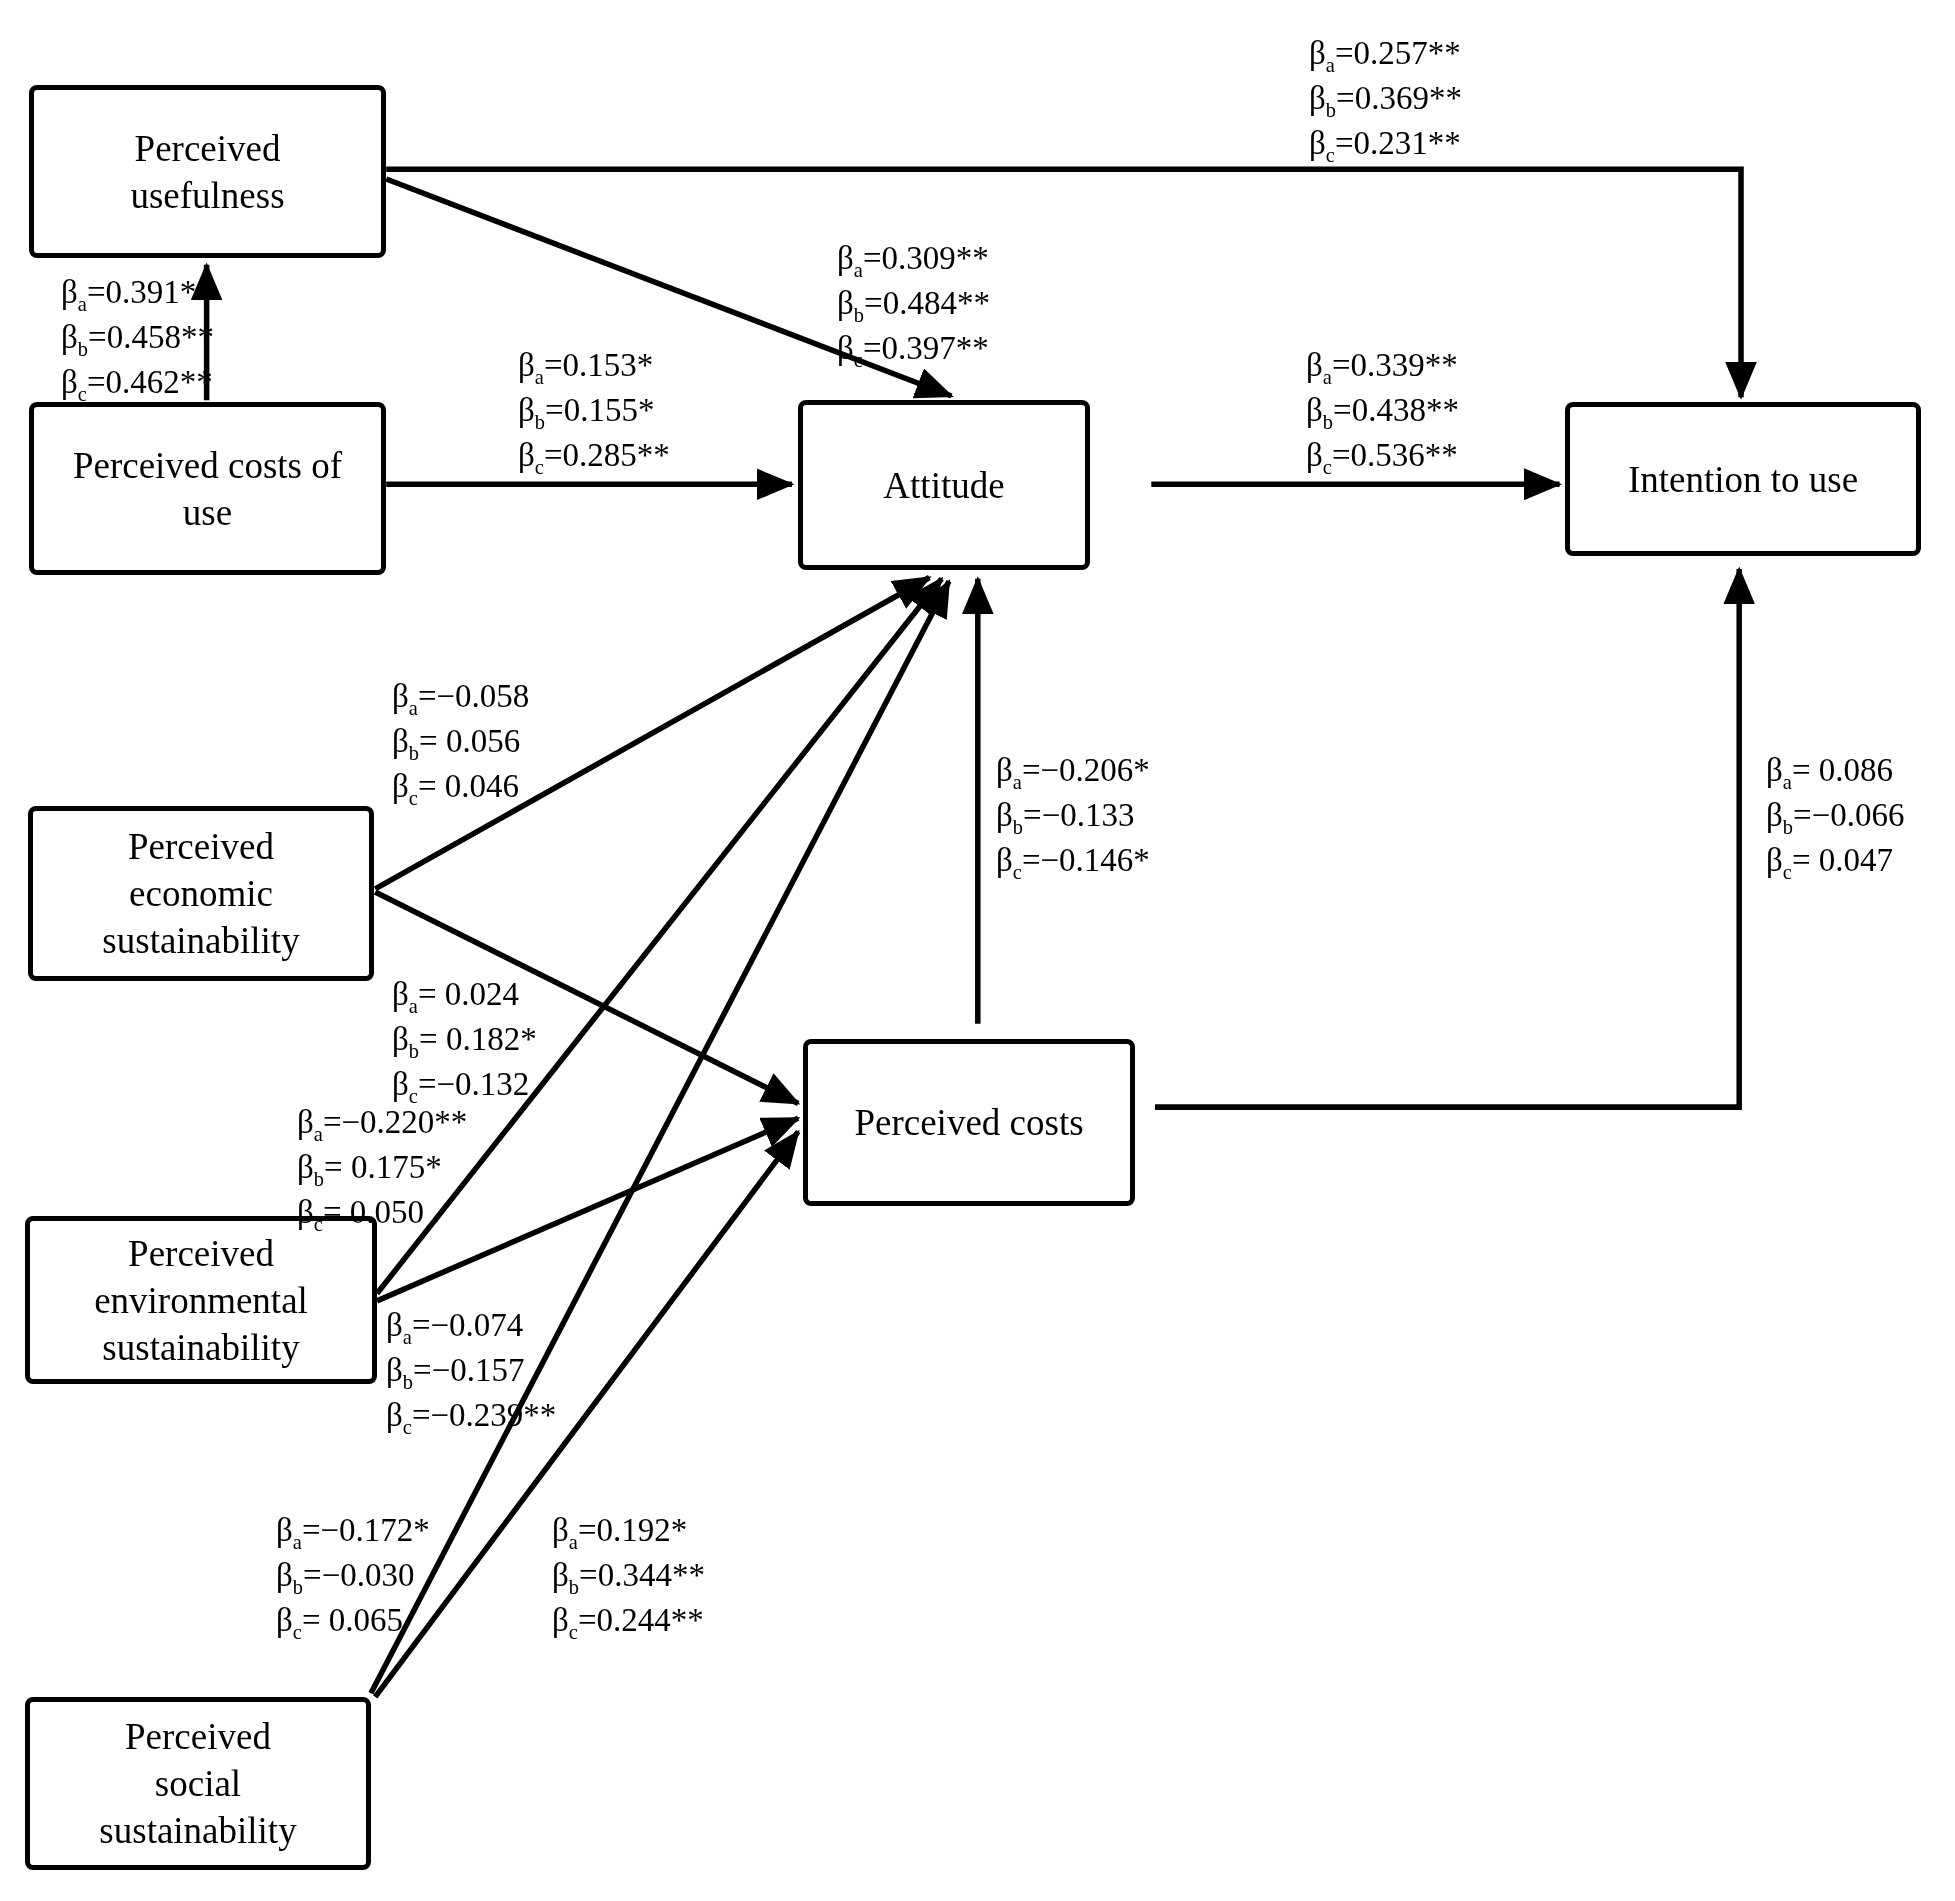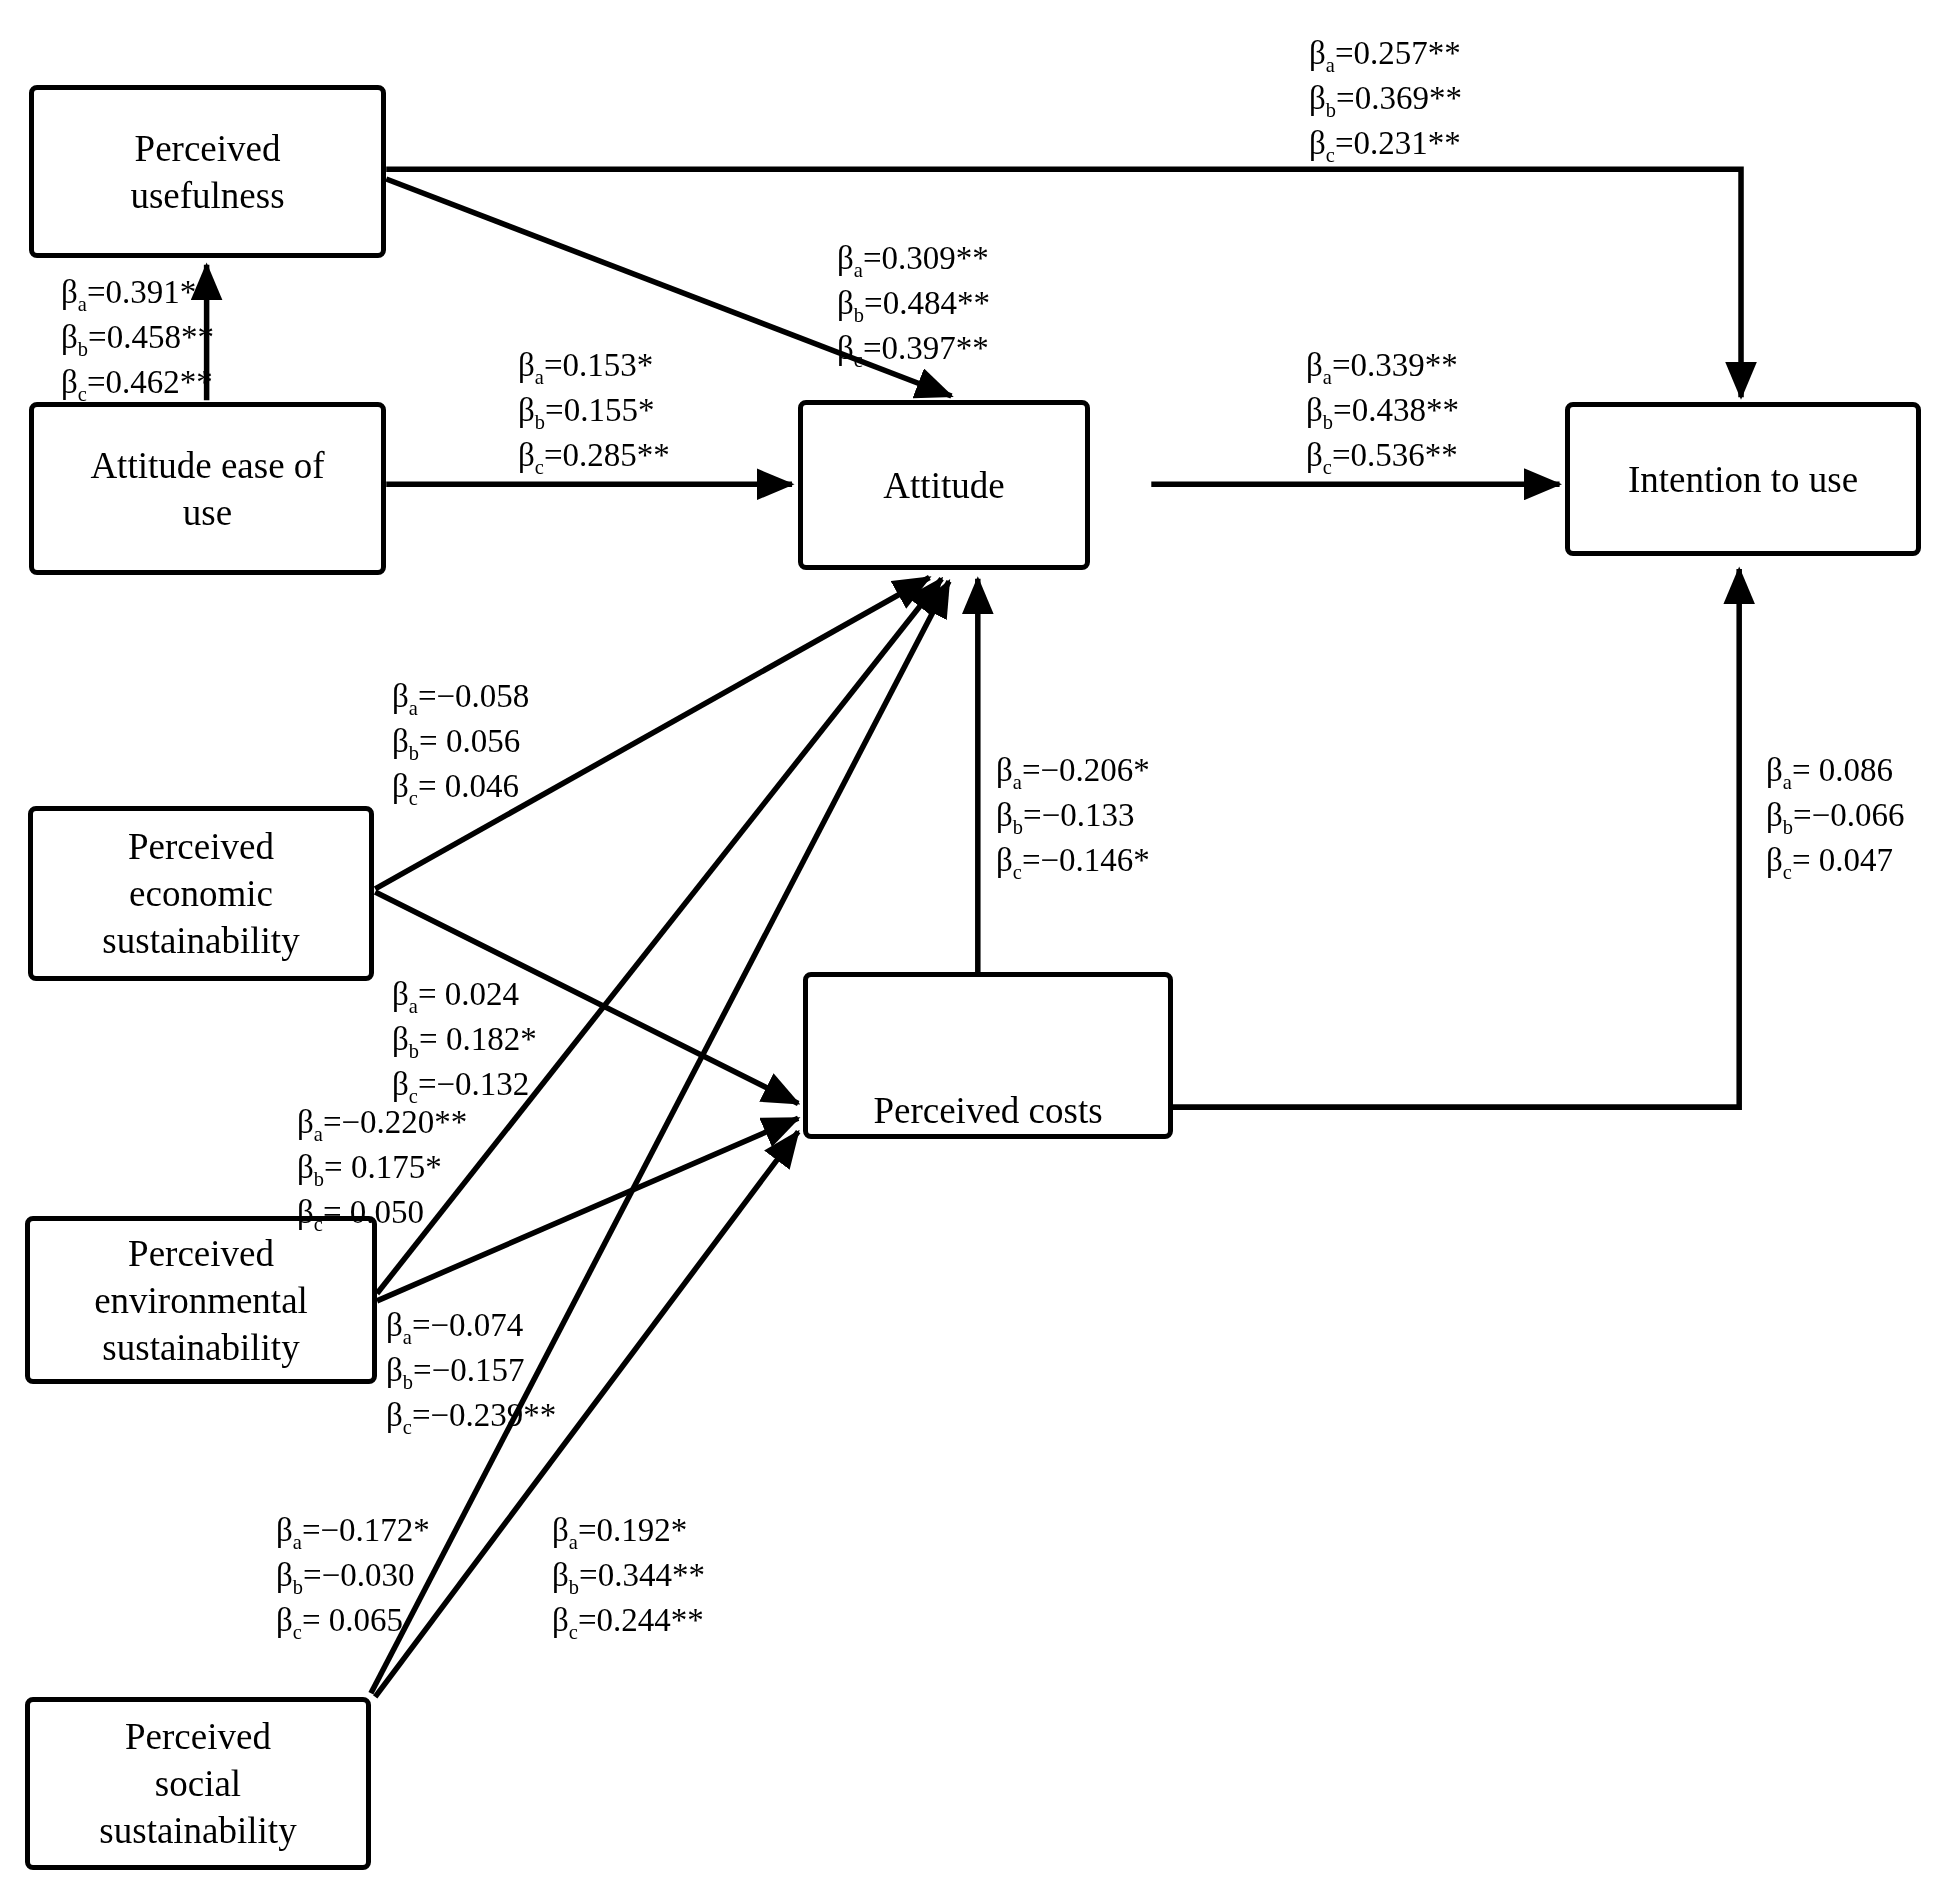--- a/index.html
+++ b/index.html
@@ -58,35 +58,35 @@
         <path d="M1595,1670 L1595,944" fill="none" stroke="#000000" stroke-width="9" marker-end="url(#arrow)"></path>
         <path d="M1884,1806 L2837,1806 L2837,928" fill="none" stroke="#000000" stroke-width="9" marker-end="url(#arrow)"></path>
       </g>
   </svg>
   <div id="node-layer">
       <div class="node" style="left: 29px; top: 85px; width: 357px; height: 173px;">
         <div class="node-label">Perceived
 usefulness</div>
       </div>
       <div class="node" style="left: 29px; top: 402px; width: 357px; height: 173px;">
-        <div class="node-label">Attitude ease of
+        <div class="node-label">Perceived costs of
 use</div>
       </div>
       <div class="node" style="left: 798px; top: 400px; width: 292px; height: 170px;">
         <div class="node-label">Attitude</div>
       </div>
       <div class="node" style="left: 1565px; top: 402px; width: 356px; height: 154px;">
         <div class="node-label">Intention to use</div>
       </div>
       <div class="node" style="left: 28px; top: 806px; width: 346px; height: 175px;">
         <div class="node-label">Perceived
 economic
 sustainability</div>
       </div>
-      <div class="node" style="left: 803px; top: 972px; width: 370px; height: 167px; align-items: flex-end;">
+      <div class="node" style="left: 803px; top: 1039px; width: 332px; height: 167px;">
         <div class="node-label">Perceived costs</div>
       </div>
       <div class="node" style="left: 25px; top: 1216px; width: 352px; height: 168px;">
         <div class="node-label">Perceived
 environmental
 sustainability</div>
       </div>
       <div class="node" style="left: 25px; top: 1697px; width: 346px; height: 173px;">
         <div class="node-label">Perceived
 social

